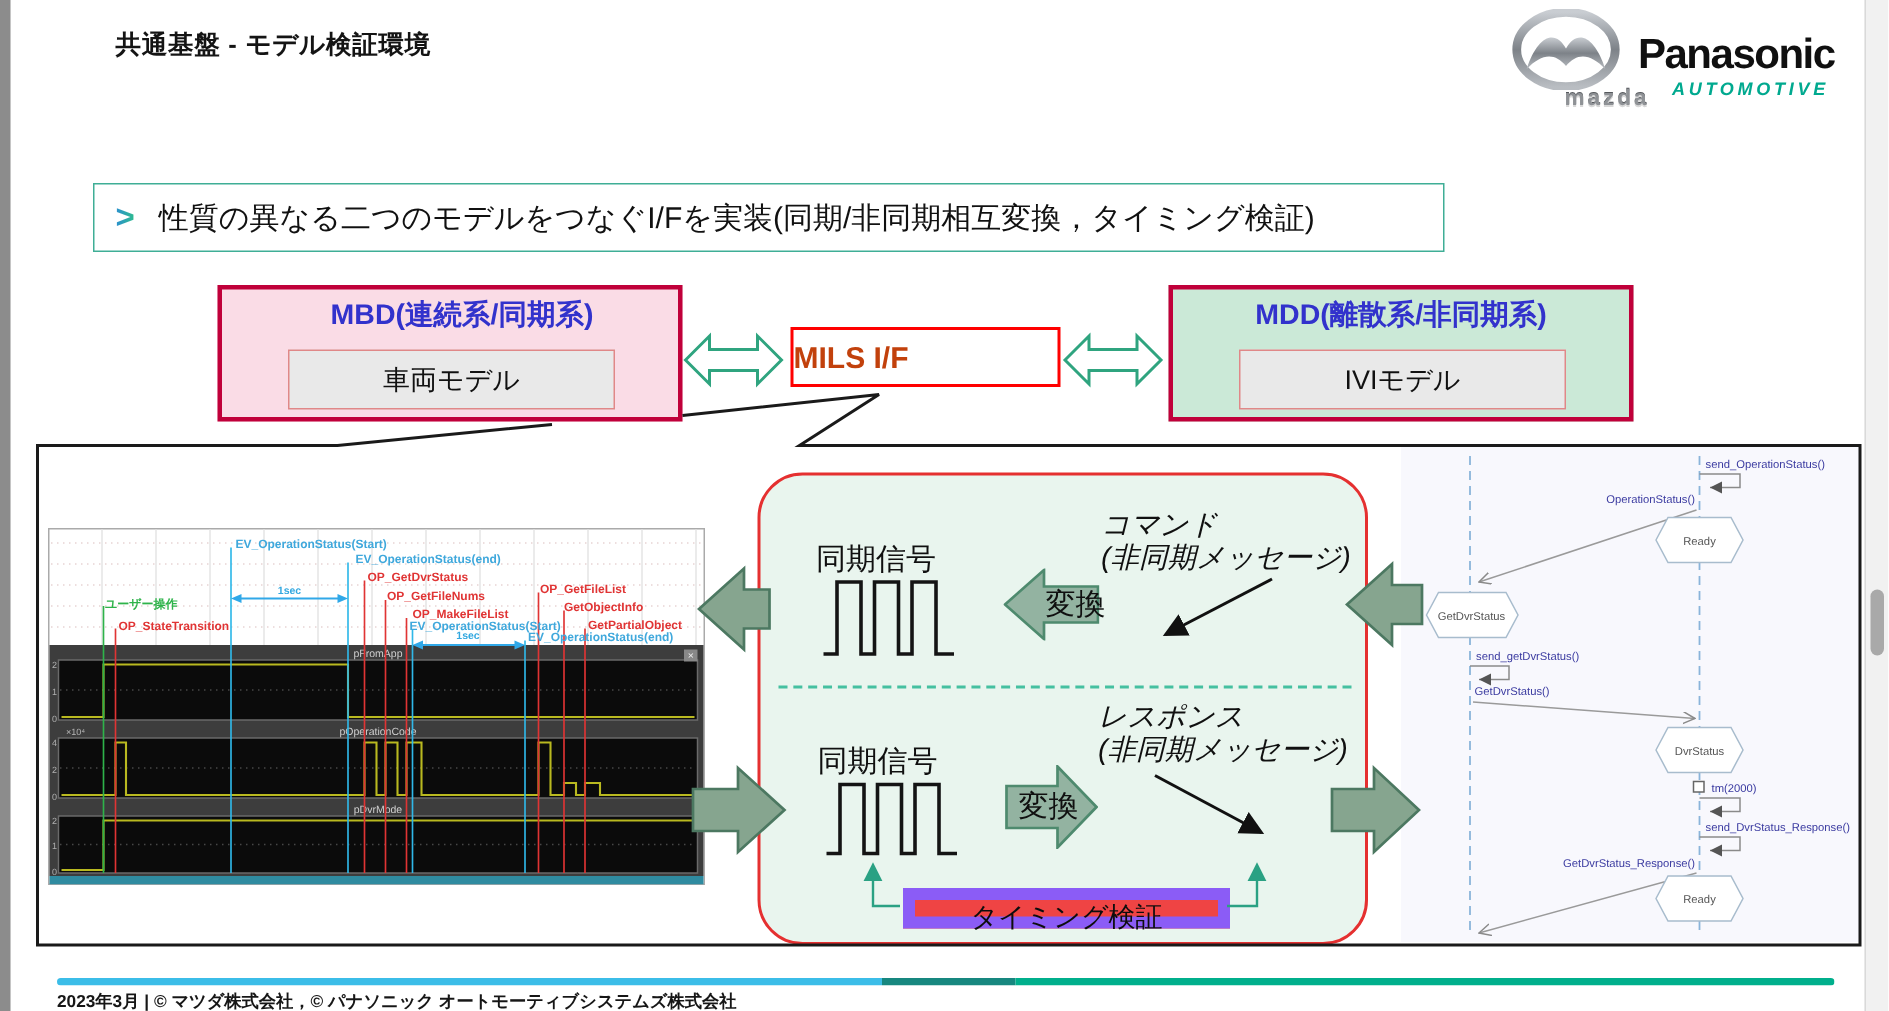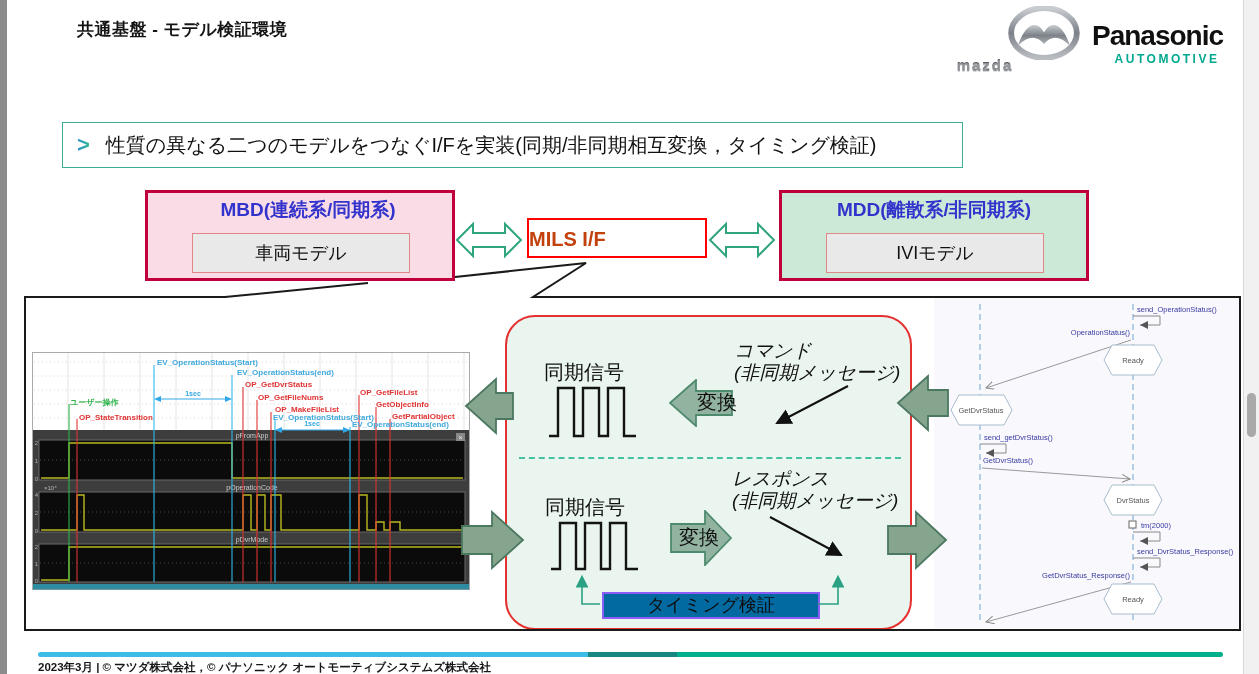--- a/index.html
+++ b/index.html
@@ -4,40 +4,40 @@
 <style>
   html,body{margin:0;padding:0;background:#ffffff;font-family:"Liberation Sans","DejaVu Sans",sans-serif;}
   .stage{position:relative;width:1259px;height:674px;overflow:hidden;background:#ffffff;}
   .abs{position:absolute;}
   svg{font-family:"Liberation Sans","DejaVu Sans",sans-serif;}
   .edge-left{left:0;top:0;width:7px;height:674px;background:#8c8c8c;}
   .gutter{left:1243px;top:0;width:16px;height:674px;background:#f1f1f1;border-left:1px solid #d9d9d9;}
   .scroll-thumb{left:1247px;top:393px;width:9px;height:44px;background:#a9a9a9;border-radius:5px;}
   .slide-title{left:36px;top:18px;font-size:17px;font-weight:bold;color:#141414;letter-spacing:.5px;margin-left:41px;}
   
-  .mazda-word{left:944px;top:57px;width:82px;text-align:center;font-size:15px;font-weight:bold;color:#8f9296;letter-spacing:2px;text-shadow:0 1px 0 #d8d8d8,0 -1px 0 #55585c;}
+  .mazda-word{left:1043px;top:57px;width:82px;text-align:left;font-size:15px;font-weight:bold;color:#8f9296;letter-spacing:2px;text-shadow:0 1px 0 #d8d8d8,0 -1px 0 #55585c;}
   .panasonic{left:1092px;top:20px;font-size:28px;font-weight:800;color:#101010;letter-spacing:-1px;}
-  .automotive{left:1096px;top:52px;width:142px;text-align:center;font-size:12px;font-weight:bold;color:#00a98f;letter-spacing:2.5px;}
+  .automotive{left:1096px;top:52px;width:142px;text-align:center;font-size:12px;font-weight:bold;color:#00a98f;letter-spacing:2.5px;font-style:italic;}
   
   .headline{left:62px;top:122px;width:899px;height:44px;border:1.3px solid #3fae96;background:#fff;display:flex;align-items:center;}
   .chev{font-size:22px;font-weight:800;margin:0 16px 0 14px;background:linear-gradient(90deg,#2b8fd0,#2ebd8c);-webkit-background-clip:text;background-clip:text;color:#1fa98c;-webkit-text-fill-color:transparent;}
   .headline-text{font-size:20px;color:#111;}
   
   .mbd{left:145px;top:190px;width:310px;height:91px;background:#fadce6;border:3.5px solid #c0003a;box-sizing:border-box;padding-left:16px;}
   .mdd{left:779px;top:190px;width:310px;height:91px;background:#cbe9d7;border:3.5px solid #c0003a;box-sizing:border-box;}
   .blk-title{margin-top:4px;text-align:center;font-size:19px;font-weight:bold;color:#3232cc;}
   .inner-box{position:absolute;left:44px;top:40px;width:216px;height:38px;background:#e9e9e9;border:1px solid #e08888;text-align:center;line-height:38px;font-size:18px;color:#111;}
   .mils{left:527px;top:218px;width:180px;height:40px;background:#fff;border:2.5px solid #ff0000;box-sizing:border-box;text-align:left;line-height:39px;font-size:20px;font-weight:bold;color:#c2410c;}
   
   .midbox{left:505px;top:315px;width:407px;height:315px;background:#e9f5ee;border:2.2px solid #e53030;border-radius:30px;box-sizing:border-box;}
   .sync-label{position:absolute;font-size:20px;color:#101010;}
   .divider{position:absolute;left:12px;top:140px;width:382px;border-top:2px dashed #45c0a0;}
   .msg-block{position:absolute;font-size:19px;color:#101010;line-height:1.18;white-space:nowrap;font-style:italic;}
   .conv-text{position:absolute;font-size:20px;color:#101010;}
-  .timing-box{position:absolute;left:95px;top:275px;width:218px;height:27px;background:#0369a1;border:2px solid #8b5cf6;box-sizing:border-box;text-align:center;line-height:23px;font-size:18px;color:#0d0d0d;}
+  .timing-box{position:absolute;left:95px;top:275px;width:218px;height:27px;background:#ef4444;border:8px solid #8b5cf6;box-sizing:border-box;text-align:center;line-height:23px;font-size:18px;color:#0d0d0d;}
   
   .seq-panel{left:934px;top:298px;width:306px;height:330px;background:#f8f8fd;}
   
   .footer-bar{left:38px;top:652px;width:1185px;height:5px;border-radius:3px;overflow:hidden;display:flex;}
   .fb-blue{width:550px;background:#3bbde8;}
   .fb-teal{width:89px;background:#17877f;}
   .fb-green{flex:1;background:#00af8c;}
   .footer-text{left:38px;top:660px;font-size:11.5px;font-weight:bold;color:#161616;}
   .overlay{left:0;top:0;pointer-events:none;}
 </style>

